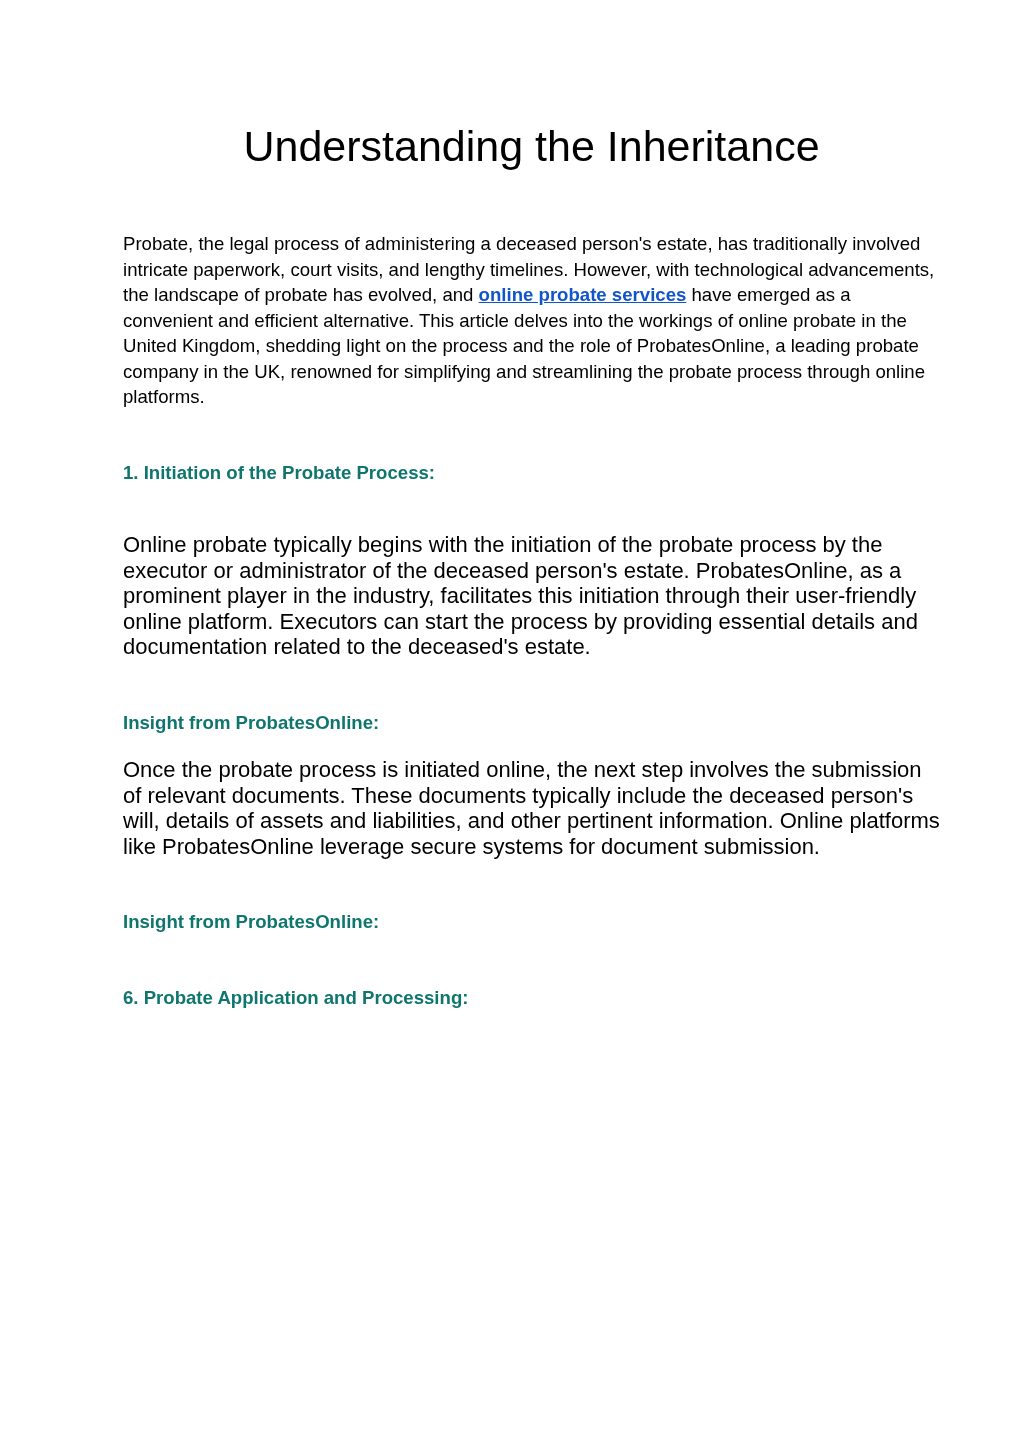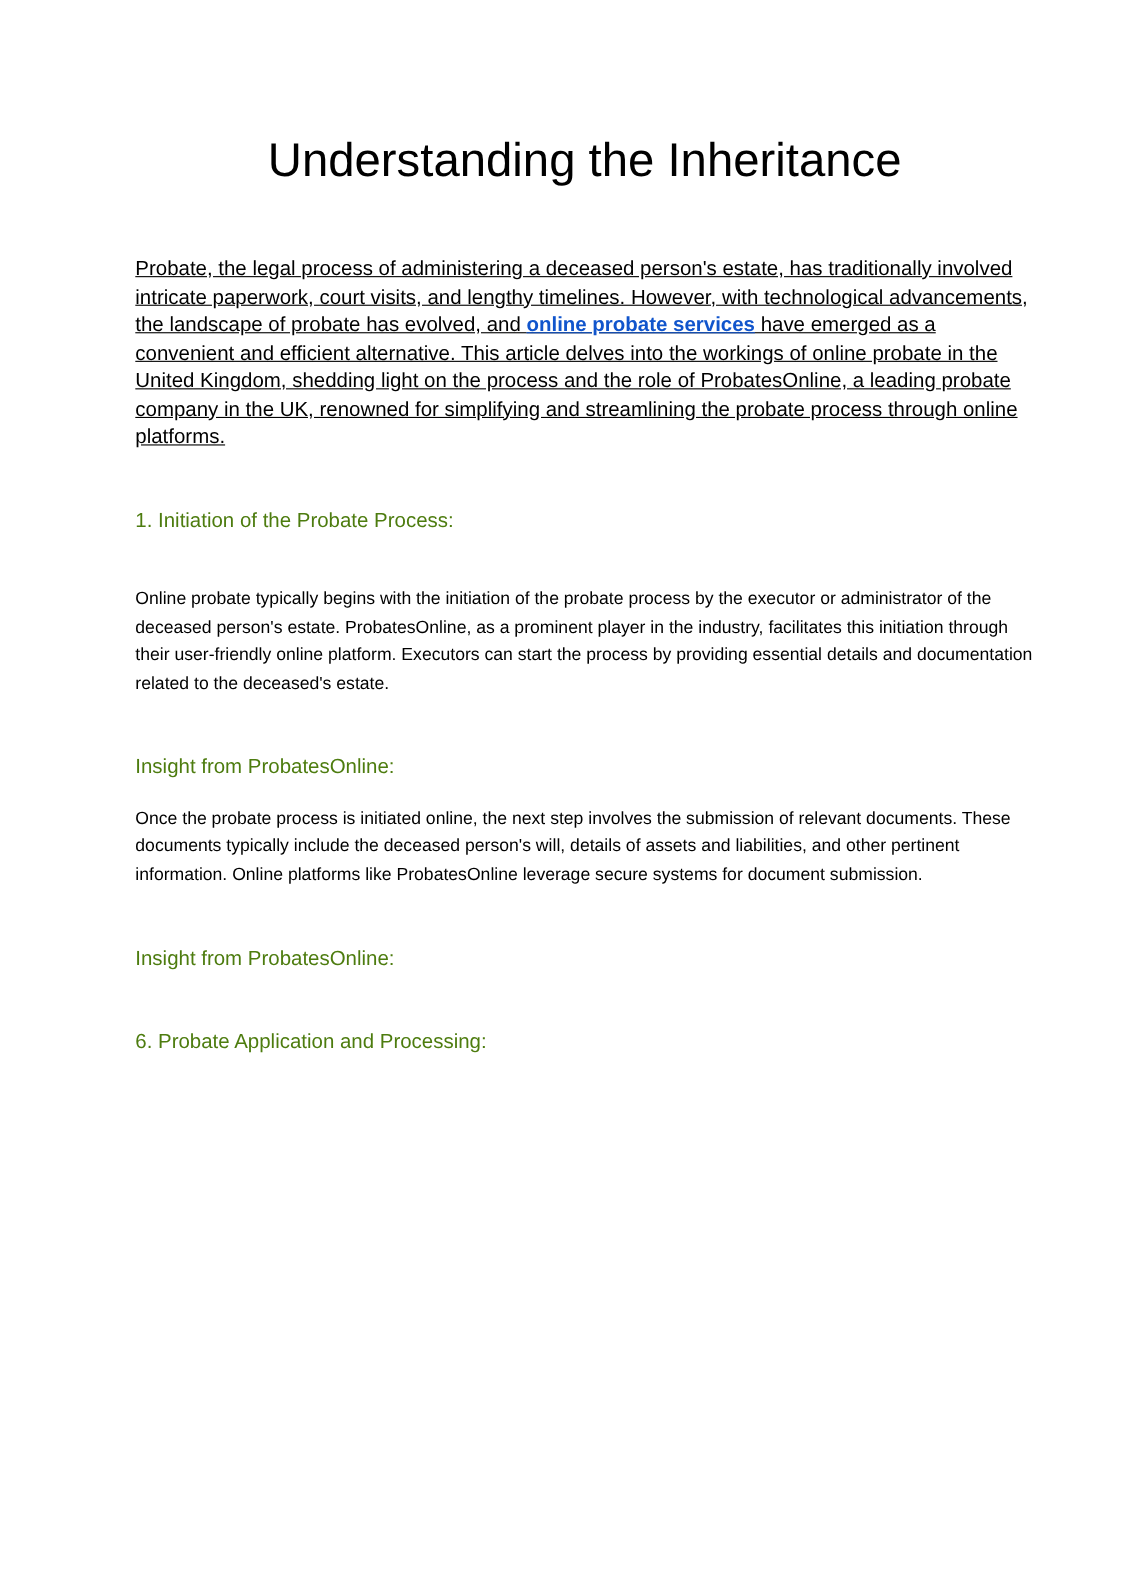--- a/index.html
+++ b/index.html
@@ -28,34 +28,33 @@
     line-height: 60px;
     font-weight: 400;
     color: #000000;
     margin: 0;
   }
   .intro-para {
     margin: 55px 0 0 0;
     font-size: 18.6px;
     line-height: 25.5px;
     color: #000000;
-    text-decoration: underline;
   }
   .body-para {
     margin: 0;
-    font-size: 16px;
+    font-size: 22px;
     line-height: 25.5px;
     color: #000000;
   }
   .section-heading {
     margin: 50px 0 22px 0;
     font-size: 18.6px;
     line-height: 25.5px;
-    font-weight: 400;
-    color: #4d7c0f;
+    font-weight: 700;
+    color: #0f766e;
   }
   .section-heading.extra-gap-below {
     margin-bottom: 47px;
   }
   a.doc-link {
     color: #1155cc;
     font-weight: 700;
     text-decoration: underline;
     cursor: pointer;
   }

